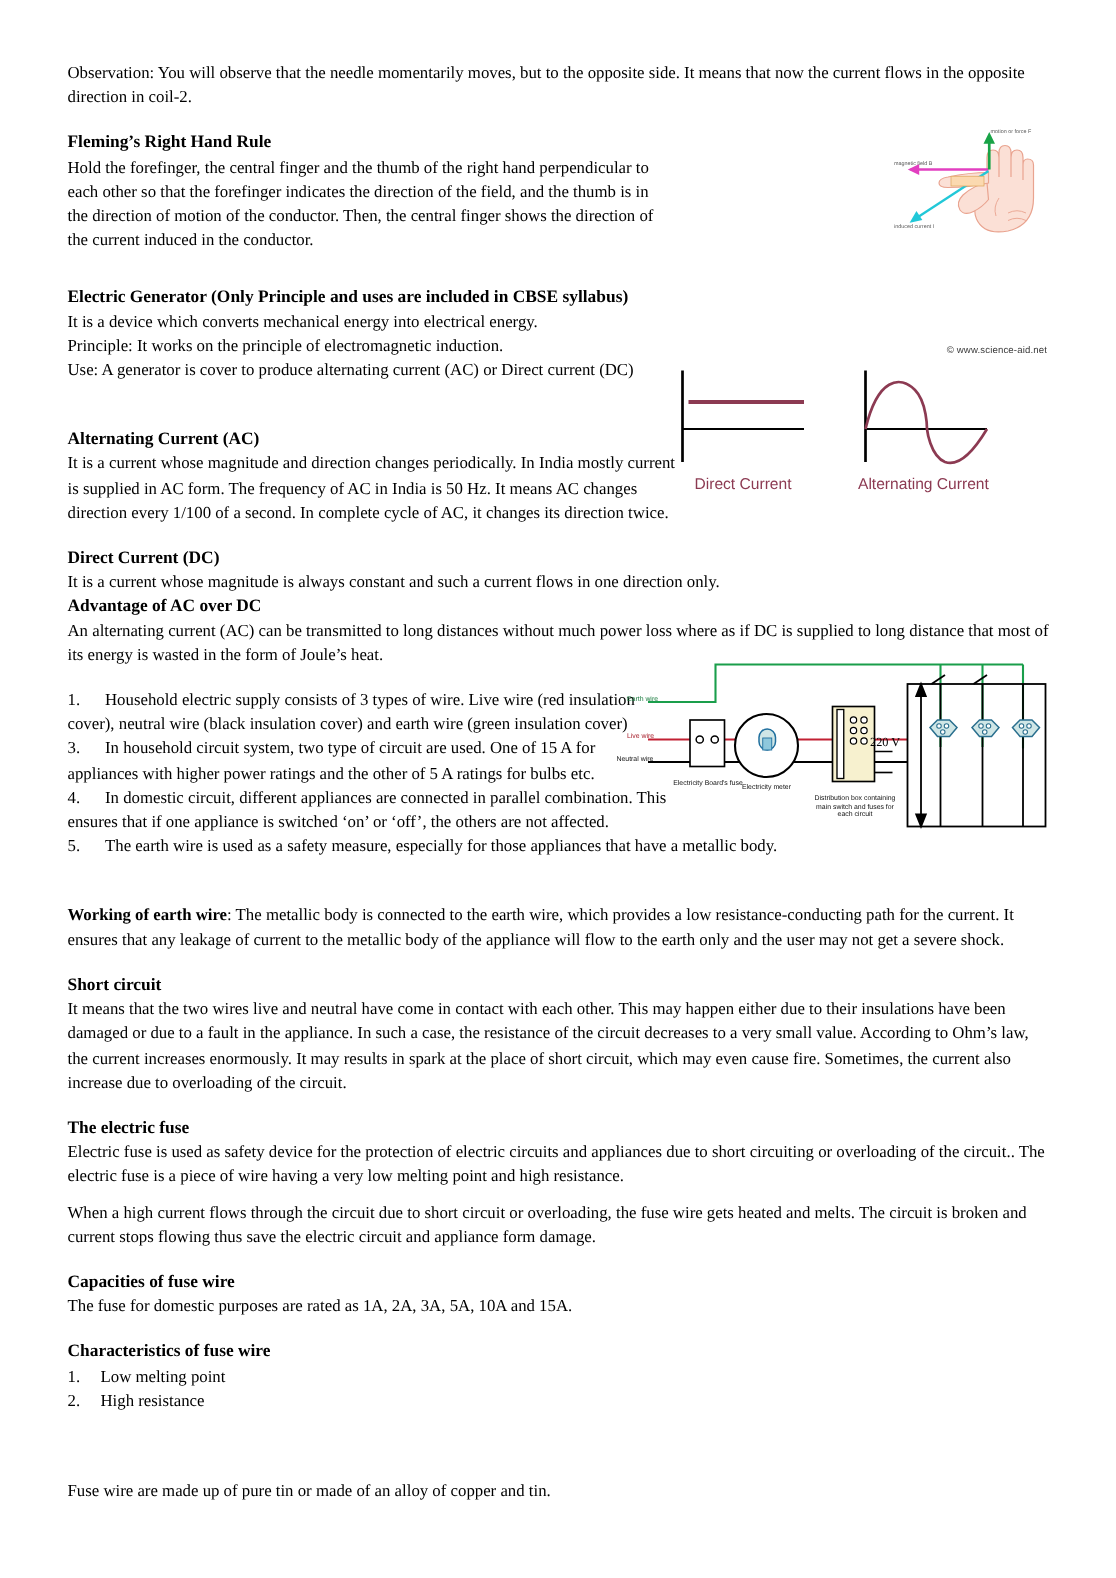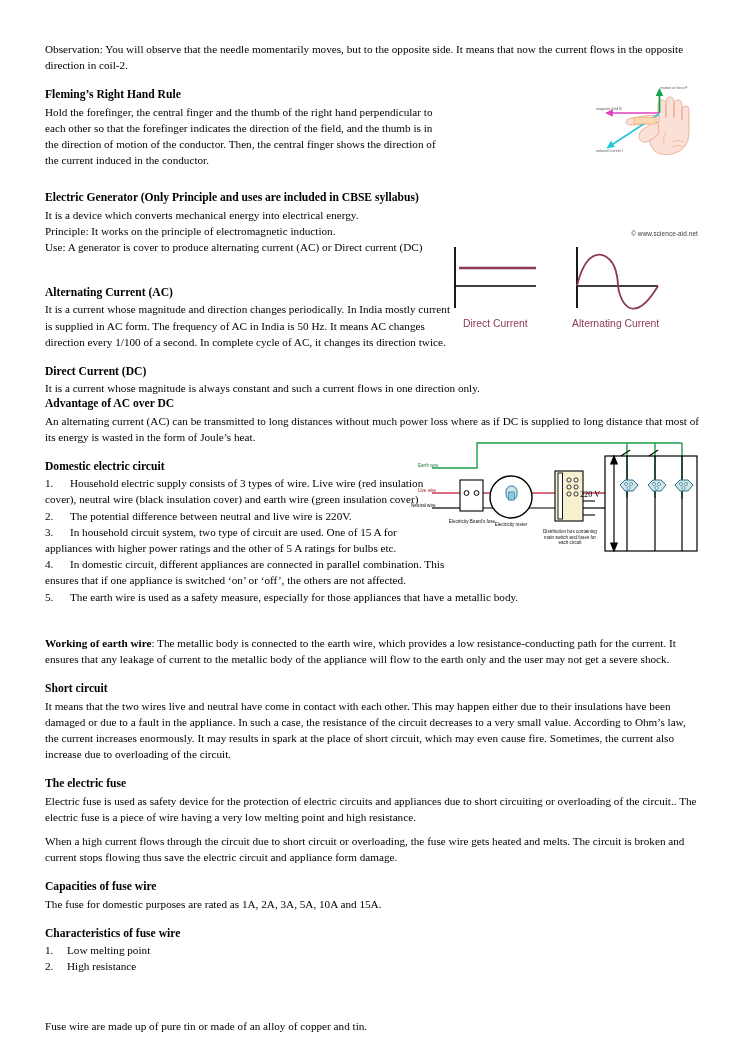--- a/index.html
+++ b/index.html
@@ -151,25 +151,23 @@
 
     <div class="gap-m"></div>
 
     <h2 class="heading">Direct Current (DC)</h2>
     <p class="para">It is a current whose magnitude is always constant and such a current flows in one direction only.</p>
     <h2 class="heading">Advantage of AC over DC</h2>
     <p class="para">An alternating current (AC) can be transmitted to long distances without much power loss where as if DC is supplied to long distance that most of its energy is wasted in the form of Joule’s heat.</p>
 
     <div class="gap-m"></div>
 
-    <h2 class="heading">Domestic electric circuit</h2>
 
     <div class="narrow">
       <span class="list-row"><span class="num">1.</span><span>Household electric supply consists of 3 types of wire. Live wire (red insulation cover), neutral wire (black insulation cover) and earth wire (green insulation cover)</span></span>
-      <span class="list-row"><span class="num">2.</span><span>The potential difference between neutral and live wire is 220V.</span></span>
       <span class="list-row"><span class="num">3.</span><span>In household circuit system, two type of circuit are used. One of 15 A for appliances with higher power ratings and the other of 5 A ratings for bulbs etc.</span></span>
       <span class="list-row"><span class="num">4.</span><span>In domestic circuit, different appliances are connected in parallel combination. This ensures that if one appliance is switched ‘on’ or ‘off’, the others are not affected.</span></span>
     </div>
     <span class="list-row"><span class="num">5.</span><span>The earth wire is used as a safety measure, especially for those appliances that have a metallic body.</span></span>
 
     <div class="gap-xl"></div>
 
     <p class="para"><span class="inline-bold">Working of earth wire</span><span>: The metallic body is connected to the earth wire, which provides a low resistance-conducting path for the current. It ensures that any leakage of current to the metallic body of the appliance will flow to the earth only and the user may not get a severe shock.</span></p>
 
     <div class="gap-m"></div>

